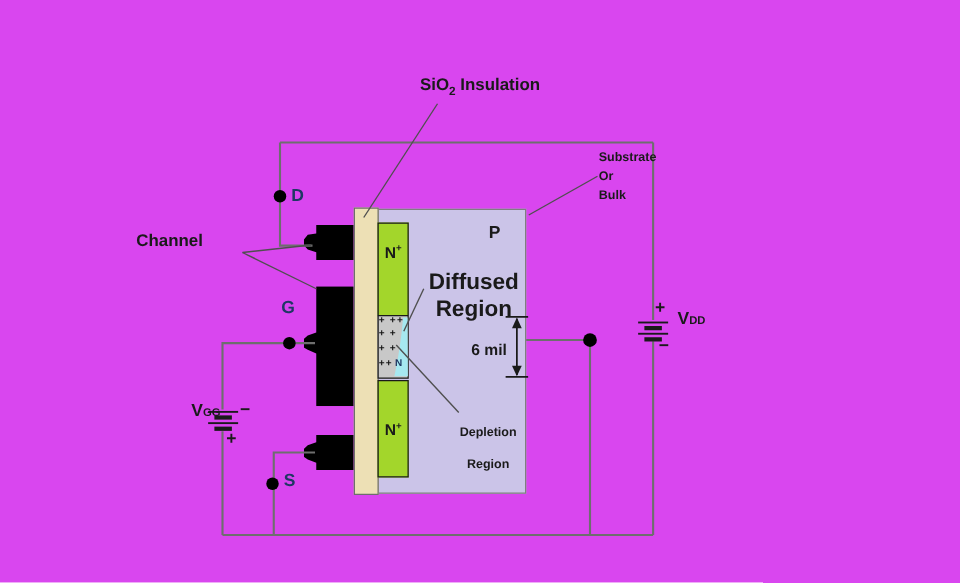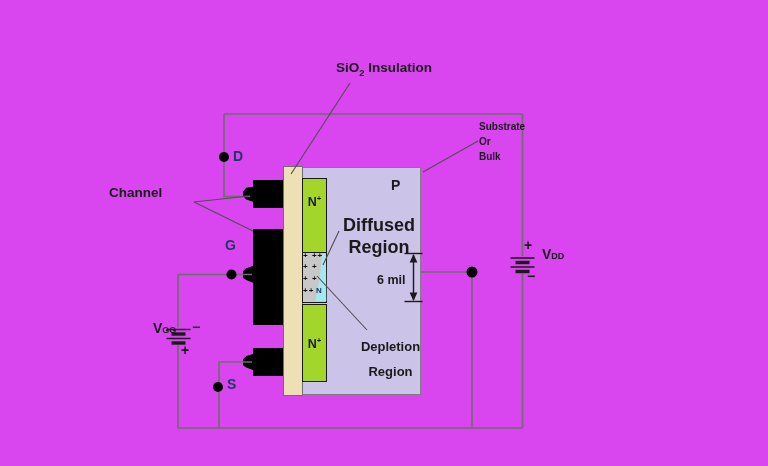--- a/index.html
+++ b/index.html
@@ -140,21 +140,21 @@
   <div class="lbl center" style="left:302px;top:195px;width:25px;font-size:12.5px;"><span>N</span><sup>+</sup></div>
   <div class="lbl center" style="left:302px;top:337px;width:25px;font-size:12.5px;"><span>N</span><sup>+</sup></div>
 
   <div class="lbl center" style="left:342px;top:214px;width:74px;font-size:18px;line-height:22px;">
     <div>Diffused</div>
     <div>Region</div>
   </div>
 
   <div class="lbl" style="left:377px;top:274px;font-size:12.5px;">6 mil</div>
 
-  <div class="lbl center" style="left:352px;top:334px;width:77px;font-size:13px;line-height:25px;">
+  <div class="lbl center" style="left:352px;top:334px;width:77px;font-size:10px;line-height:25px;">
     <div>Depletion</div>
     <div>Region</div>
   </div>
 
   <span class="plus-row" style="left:303px;top:252px;">+ ++</span>
   <span class="plus-row" style="left:303px;top:263px;">+ +</span>
   <span class="plus-row" style="left:303px;top:275px;">+ +</span>
   <span class="plus-row" style="left:303px;top:287px;">++</span>
 
   <div class="lbl" style="left:316px;top:287px;font-size:8px;color:var(--terminal-text);">N</div>

